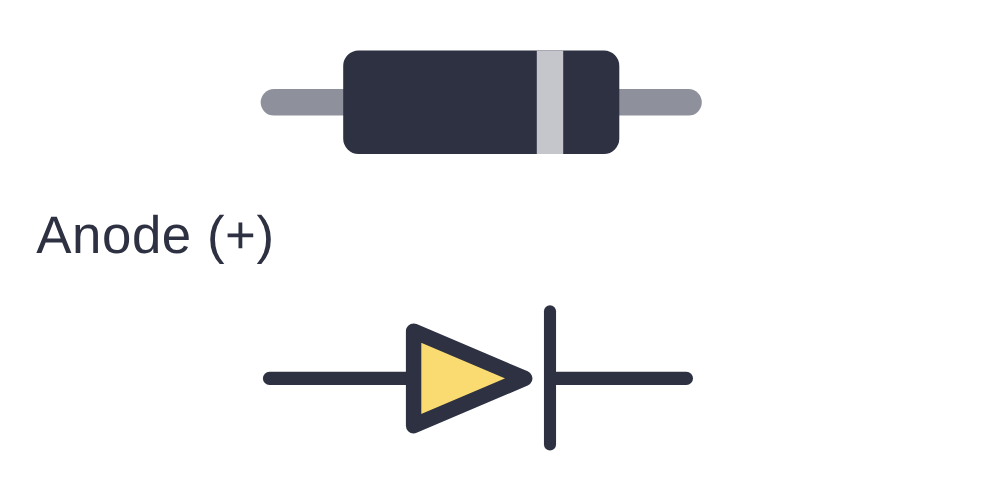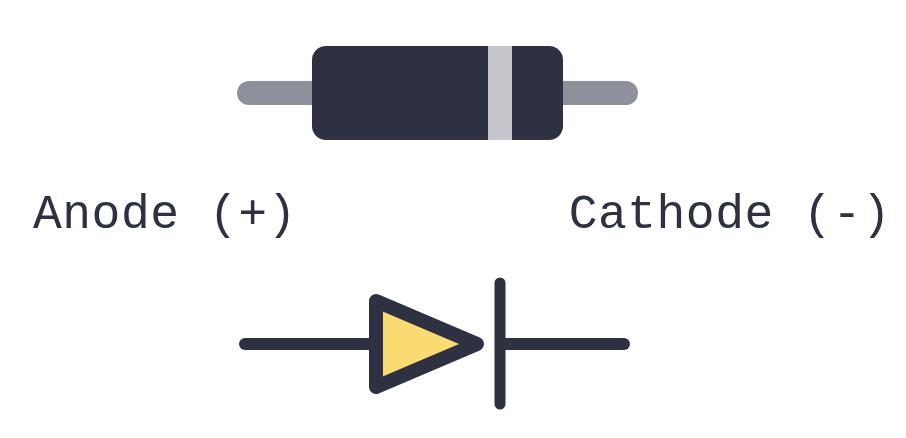--- a/index.html
+++ b/index.html
@@ -55,21 +55,20 @@
   }
   
   .label{
     position:absolute;
     top:189px;
     font-size:48px;
     line-height:1.1;
     color:var(--text);
     white-space:nowrap;
     letter-spacing:0.5px;
-    font-family:Liberation Mono, monospace;
   }
   .label.anode{left:33px;}
   .label.cathode{right:15px;}
   
   .symbol-svg{
     position:absolute;
     left:0;
     top:0;
     width:906px;
     height:438px;
@@ -98,21 +97,20 @@
 <div class="canvas">
 
   <div>
     <div class="lead anode"></div>
     <div class="lead cathode"></div>
     <div class="diode-body"></div>
     <div class="cathode-band"></div>
   </div>
 
   <div class="label anode">Anode (+)</div>
-  <div class="label cathode">Cathode (-)</div>
 
   <svg class="symbol-svg" viewBox="0 0 906 438">
     <line class="wire" x1="245" y1="344" x2="380" y2="344"></line>
     <path class="tri" d="M 376,301 L 376,387 L 477,344 Z"></path>
     <line class="bar" x1="500" y1="283" x2="500" y2="404"></line>
     <line class="wire" x1="506" y1="344" x2="624" y2="344"></line>
   </svg>
 
 </div>
 

